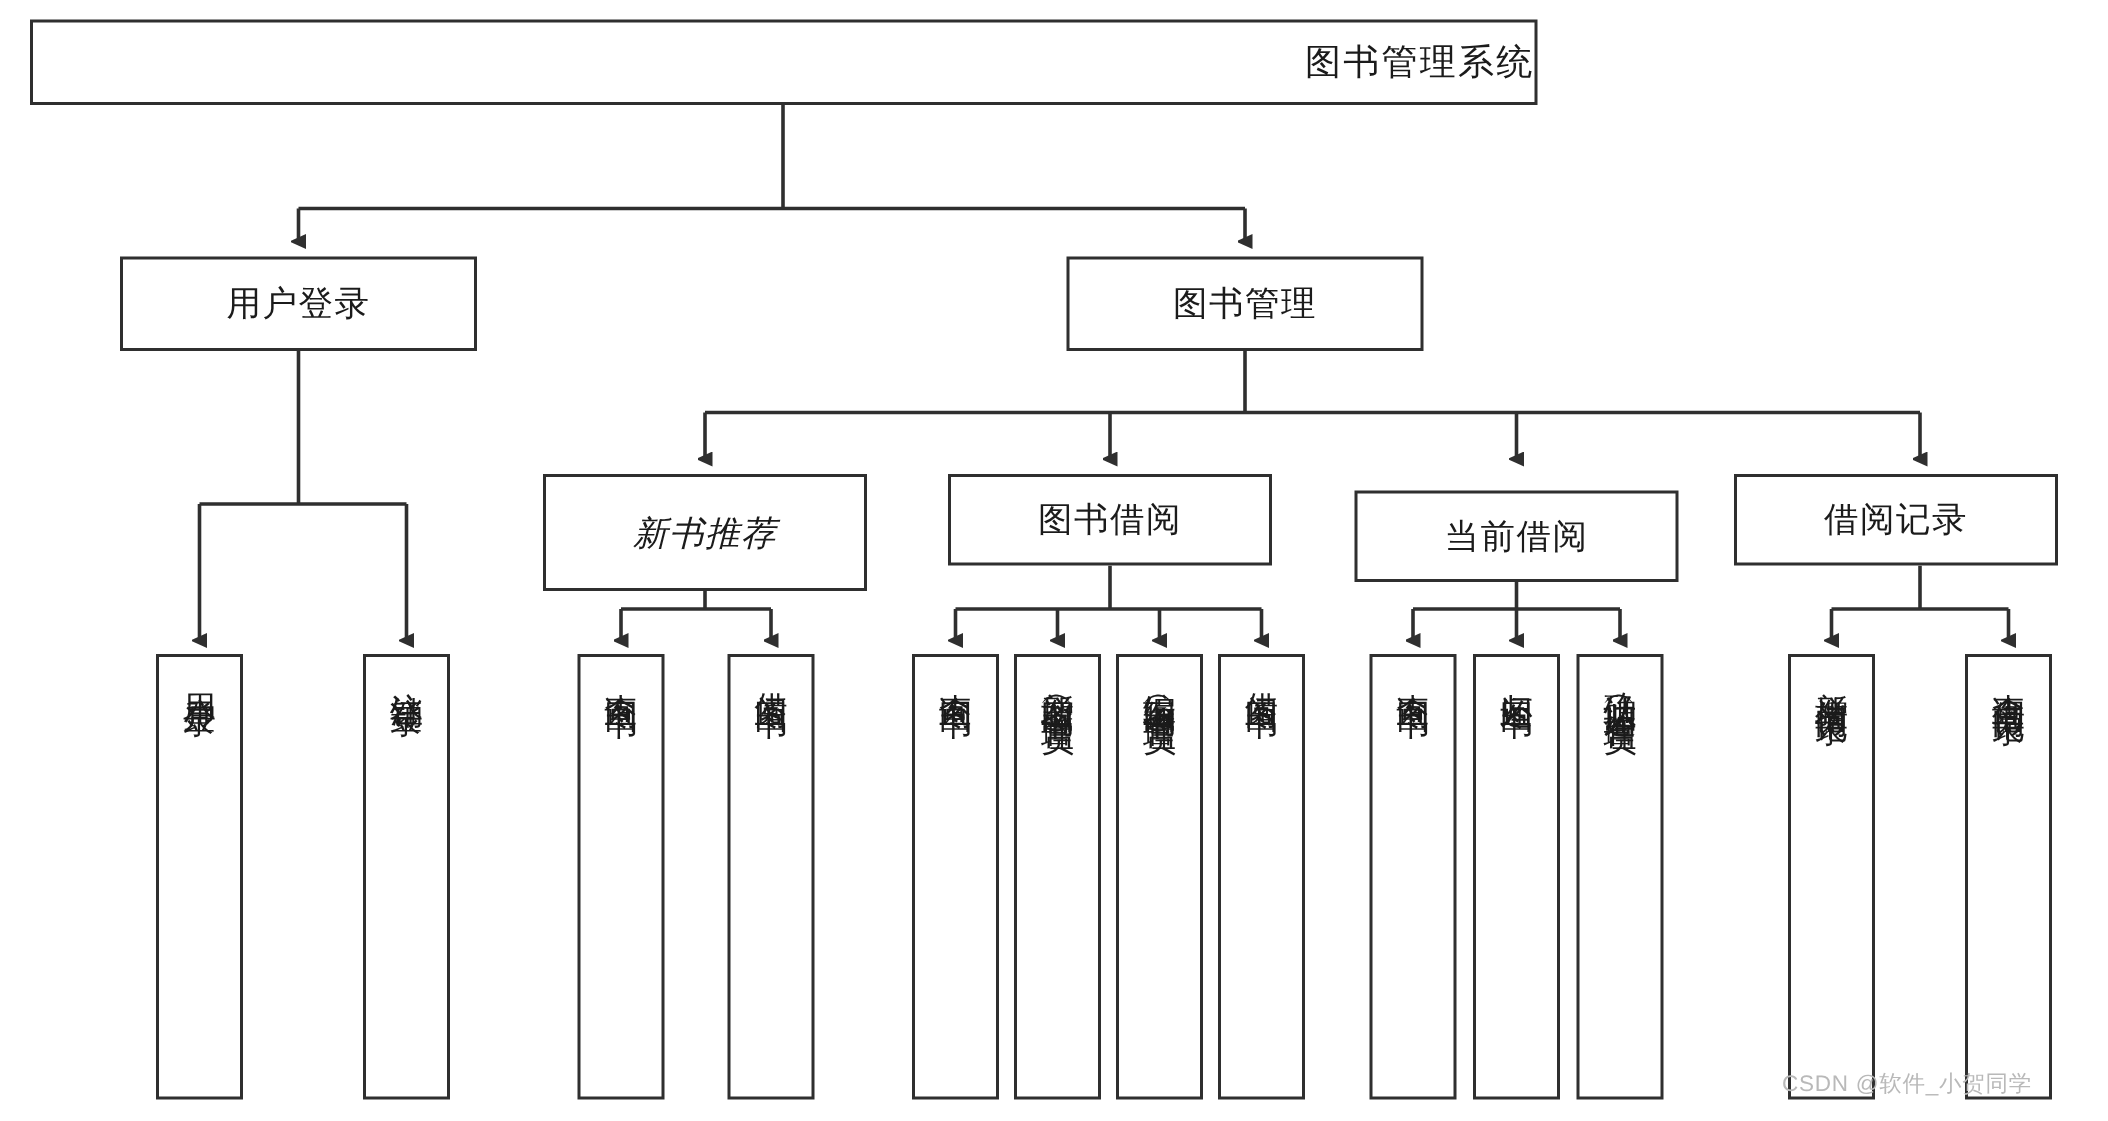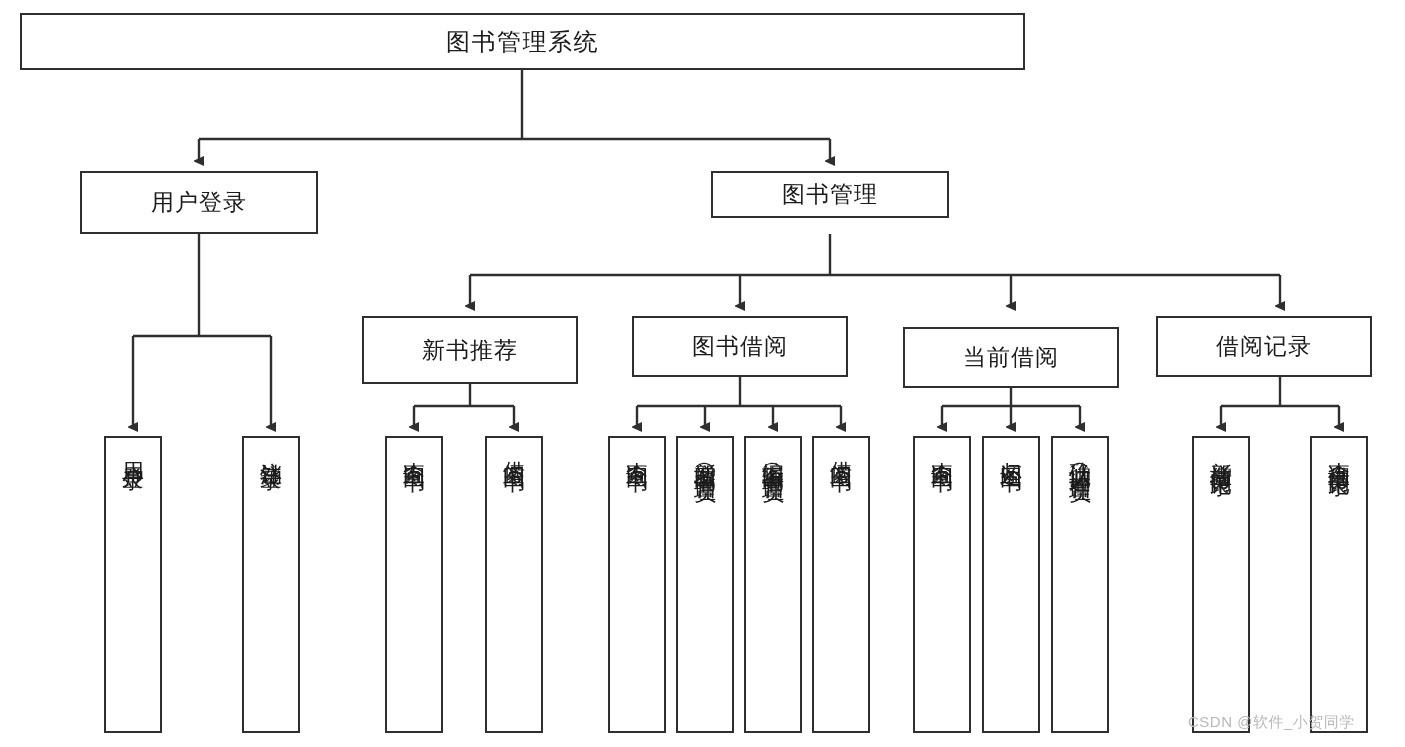--- a/index.html
+++ b/index.html
@@ -121,32 +121,32 @@
       <path d="M1011,406 L1011,427" marker-end="url(#arrow)"></path>
       <path d="M1080,406 L1080,427" marker-end="url(#arrow)"></path>
 
       <path d="M1280,377 L1280,406"></path>
       <path d="M1221,406 L1339,406"></path>
       <path d="M1221,406 L1221,427" marker-end="url(#arrow)"></path>
       <path d="M1339,406 L1339,427" marker-end="url(#arrow)"></path>
     </g>
   </svg>
 
-  <div class="node root horiz" style="left:20px; top:13px; width:1005px; height:57px;">
+  <div class="node root horiz" style="left:20px; top:13px; width:1005px; height:57px;justify-content:flex-end;">
     <span class="label">图书管理系统</span>
   </div>
 
   <div class="node horiz" style="left:80px; top:171px; width:238px; height:63px;">
     <span class="label">用户登录</span>
   </div>
-  <div class="node horiz" style="left:711px; top:171px; width:238px; height:47px;">
+  <div class="node horiz" style="left:711px; top:171px; width:238px; height:63px;">
     <span class="label">图书管理</span>
   </div>
 
-  <div class="node horiz" style="left:362px; top:316px; width:216px; height:68px;">
+  <div class="node horiz" style="left:362px; top:316px; width:216px; height:78px;font-style:italic;">
     <span class="label">新书推荐</span>
   </div>
   <div class="node horiz" style="left:632px; top:316px; width:216px; height:61px;">
     <span class="label">图书借阅</span>
   </div>
   <div class="node horiz" style="left:903px; top:327px; width:216px; height:61px;">
     <span class="label">当前借阅</span>
   </div>
   <div class="node horiz" style="left:1156px; top:316px; width:216px; height:61px;">
     <span class="label">借阅记录</span>

